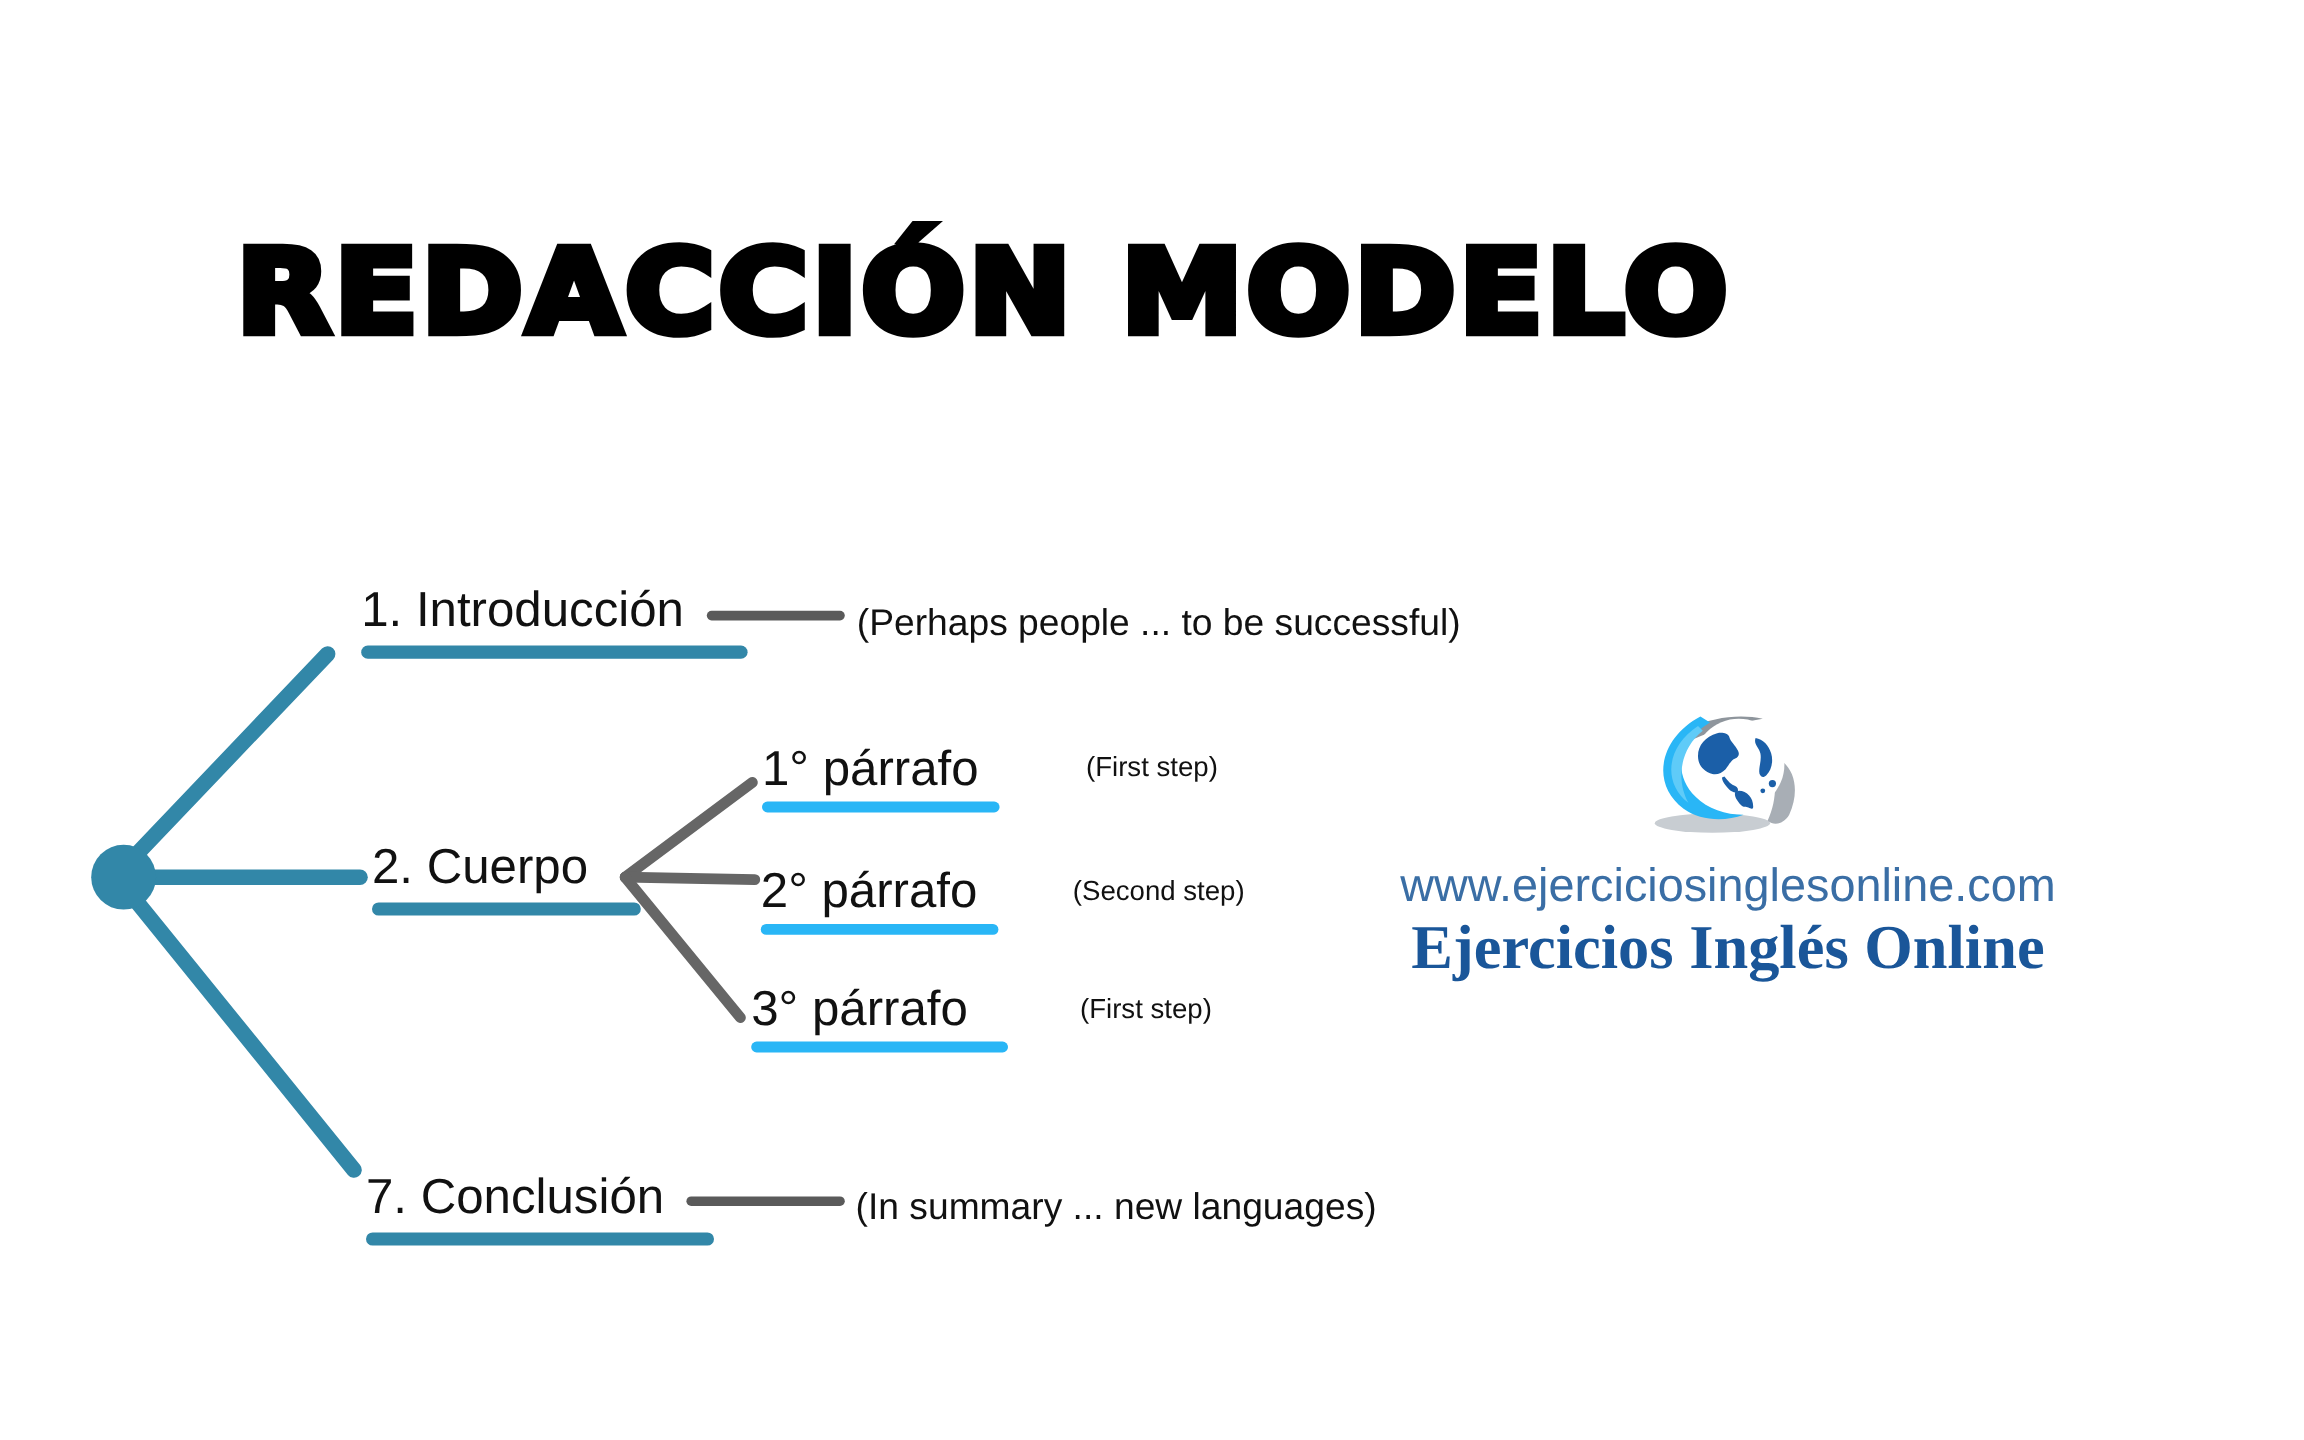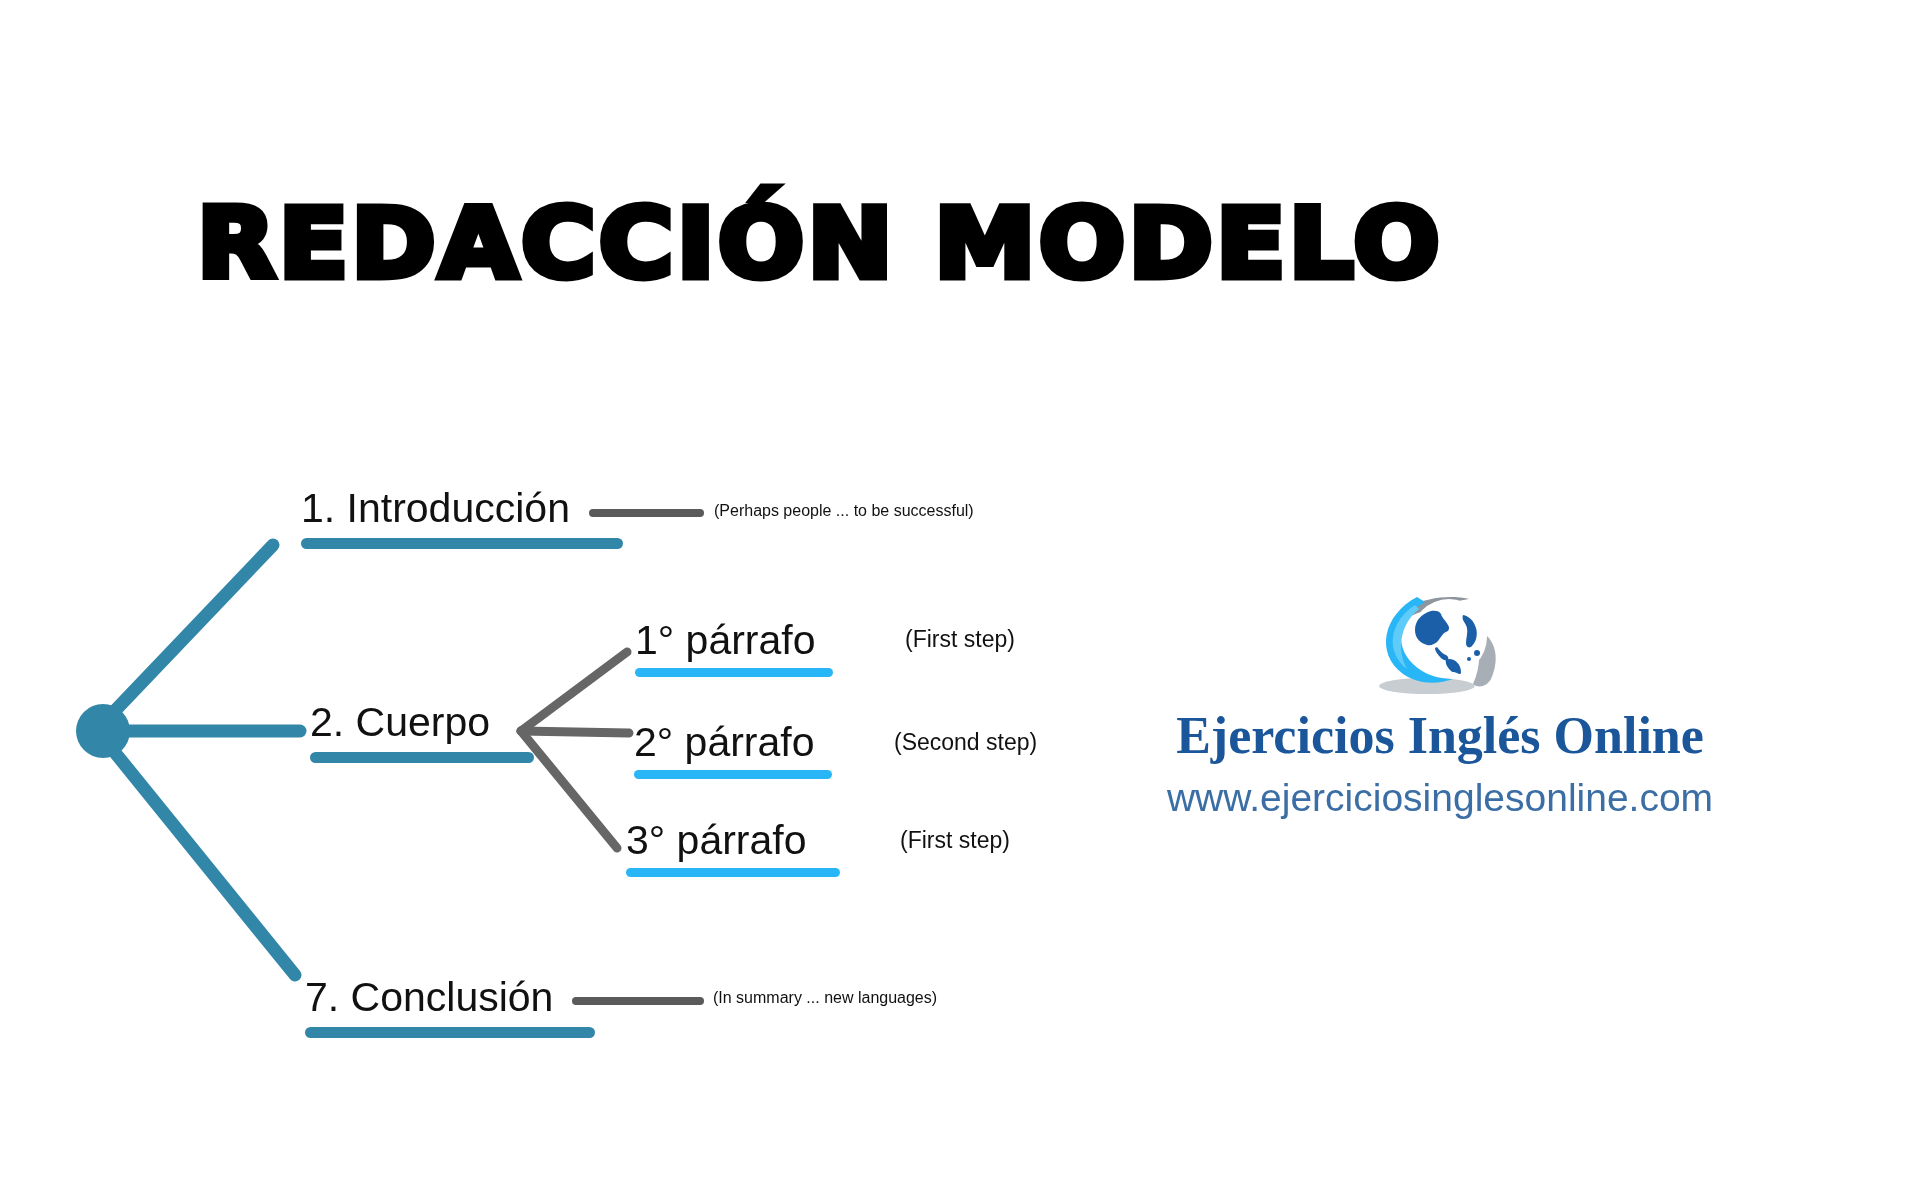--- a/index.html
+++ b/index.html
@@ -83,21 +83,21 @@
   }
 
   
   .hint {
     position: absolute;
     white-space: nowrap;
     font-family: "Liberation Sans", sans-serif;
     color: #111111;
     line-height: 1;
   }
-  .hint.big  { font-size: 16px; }
+  .hint.big  { font-size: 31px; }
   .hint.step { font-size: 23px; }
 
   
   #logo-block {
     position: absolute;
     left: 1120px;
     top: 585px;
     width: 640px;
     text-align: center;
   }
@@ -228,17 +228,17 @@
 
         <circle cx="132" cy="68" r="3"></circle>
         <circle cx="124" cy="74" r="2"></circle>
       </g>
 
       <path d="M72 12 C38 30 30 68 58 89 C72 99 92 100 108 94
                C93 94 78 89 68 79 C48 59 54 32 80 17 Z" fill="#29B6F6"></path>
       <path d="M70 20 C44 37 40 67 62 84 C52 66 54 40 74 24 Z" fill="#5FCBF8"></path>
     </svg>
 
+    <span id="logo-url">www.ejerciciosinglesonline.com</span>
     <span id="logo-name">Ejercicios Inglés Online</span>
-    <span id="logo-url">www.ejerciciosinglesonline.com</span>
   </div>
 
 </div>
 
 </body></html>

